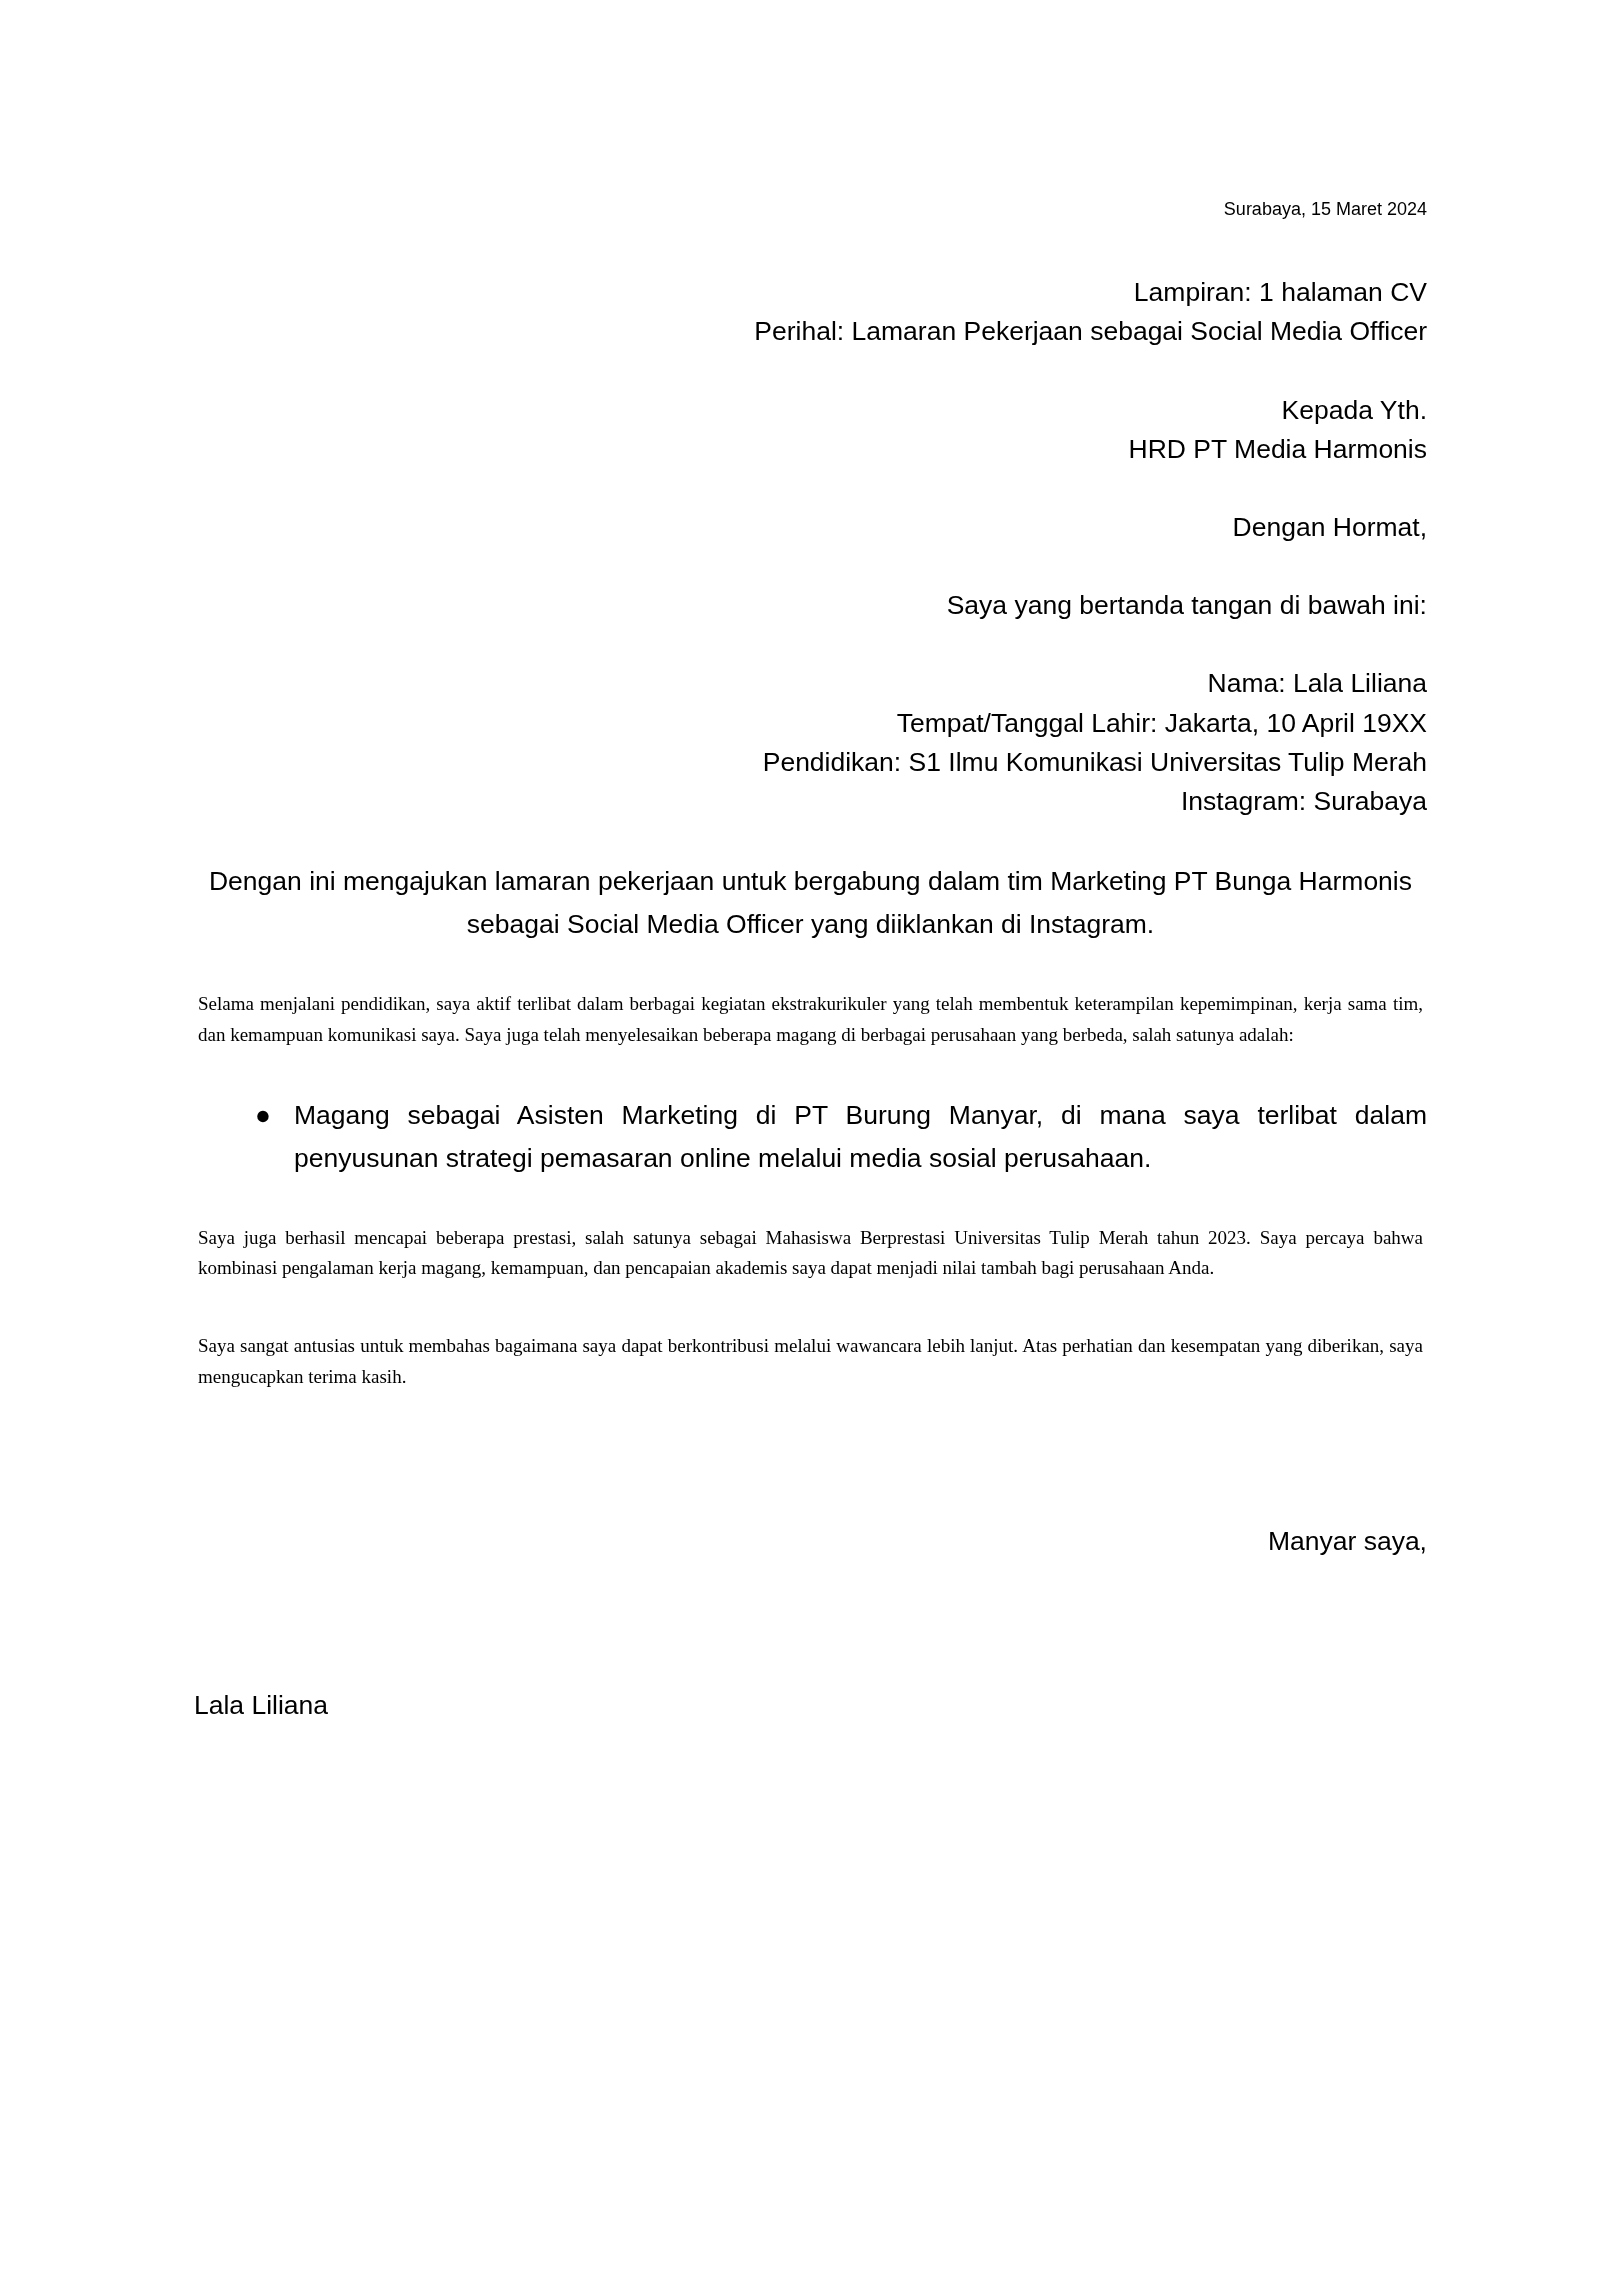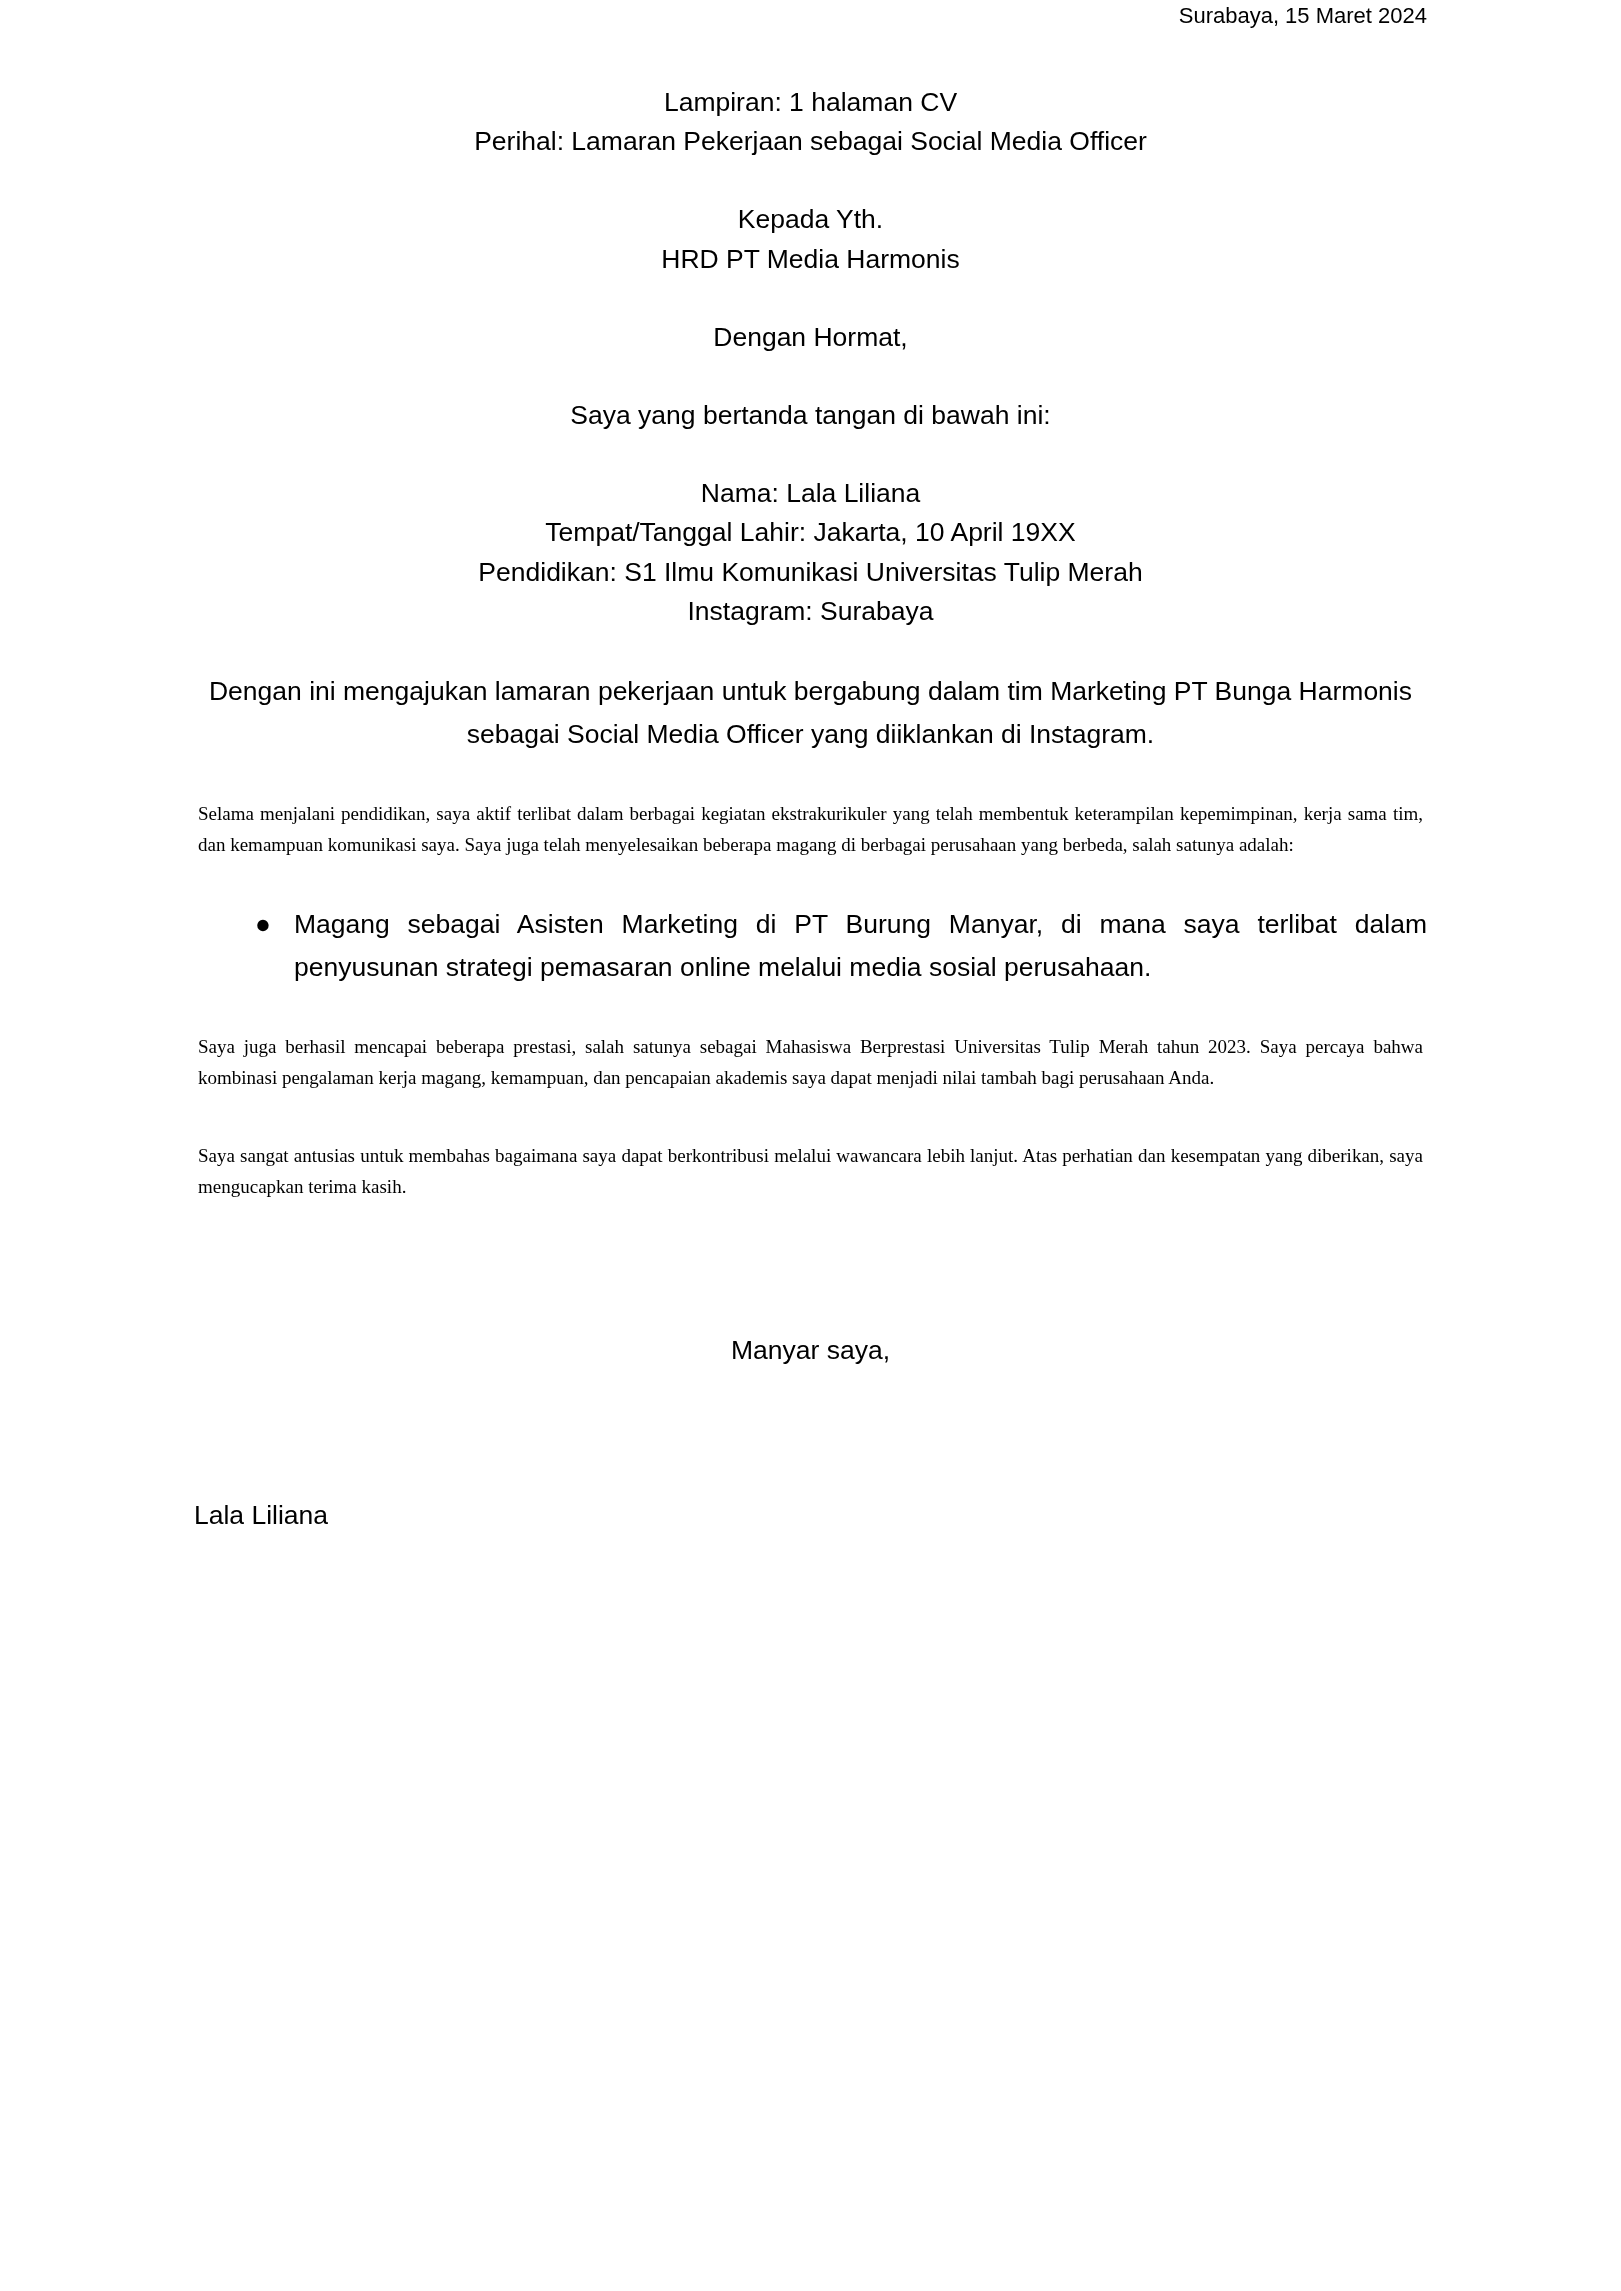--- a/index.html
+++ b/index.html
@@ -18,27 +18,28 @@
     overflow: hidden;
   }
   .content {
     position: absolute;
     left: 194px;
     top: 0;
     width: 1233px;
   }
   .date-line {
     text-align: right;
-    font-size: 22px;
+    font-size: 18px;
     line-height: 1.45;
+    padding-top: 196px;
   }
   .block {
     font-size: 26.5px;
     line-height: 1.48;
-    text-align: center;
+    text-align: right;
   }
   .gap-lg { height: 51px; }
   .gap-md { height: 39px; }
   .para {
     font-size: 19px;
     line-height: 1.62;
     text-align: justify;
     text-justify: inter-word;
     margin: 4px;
     font-family: Liberation Serif, serif;

